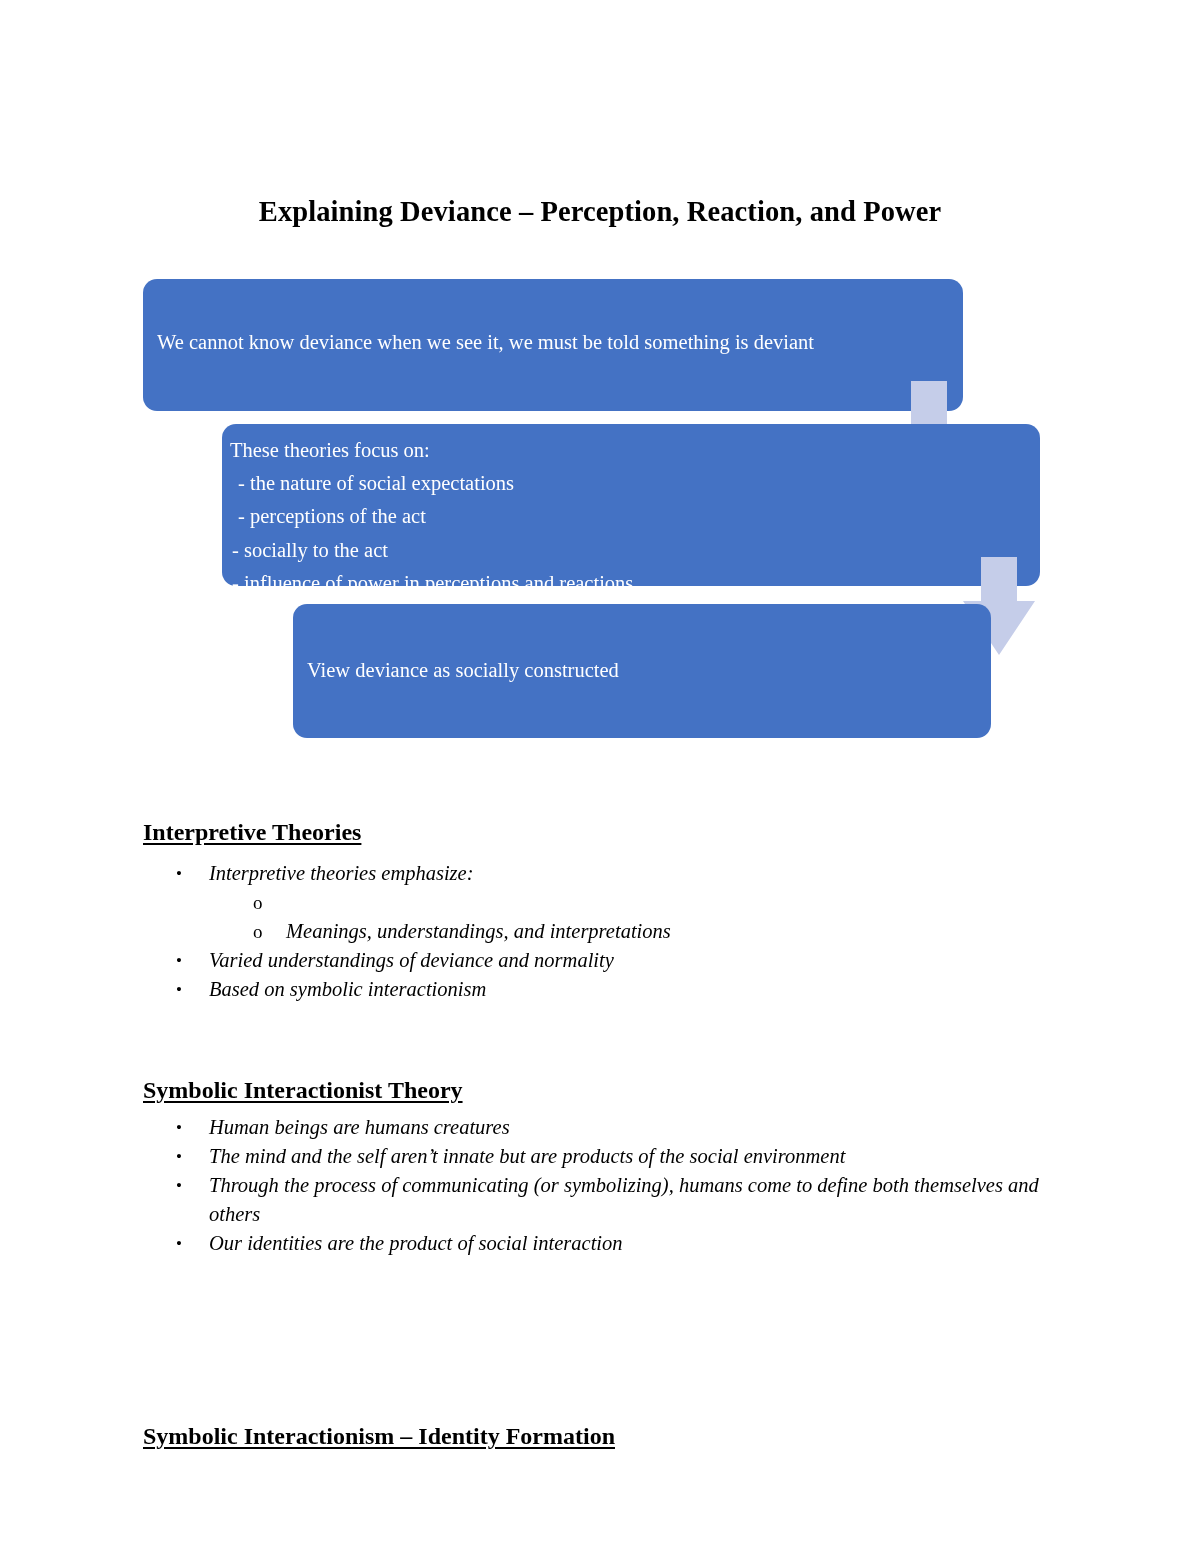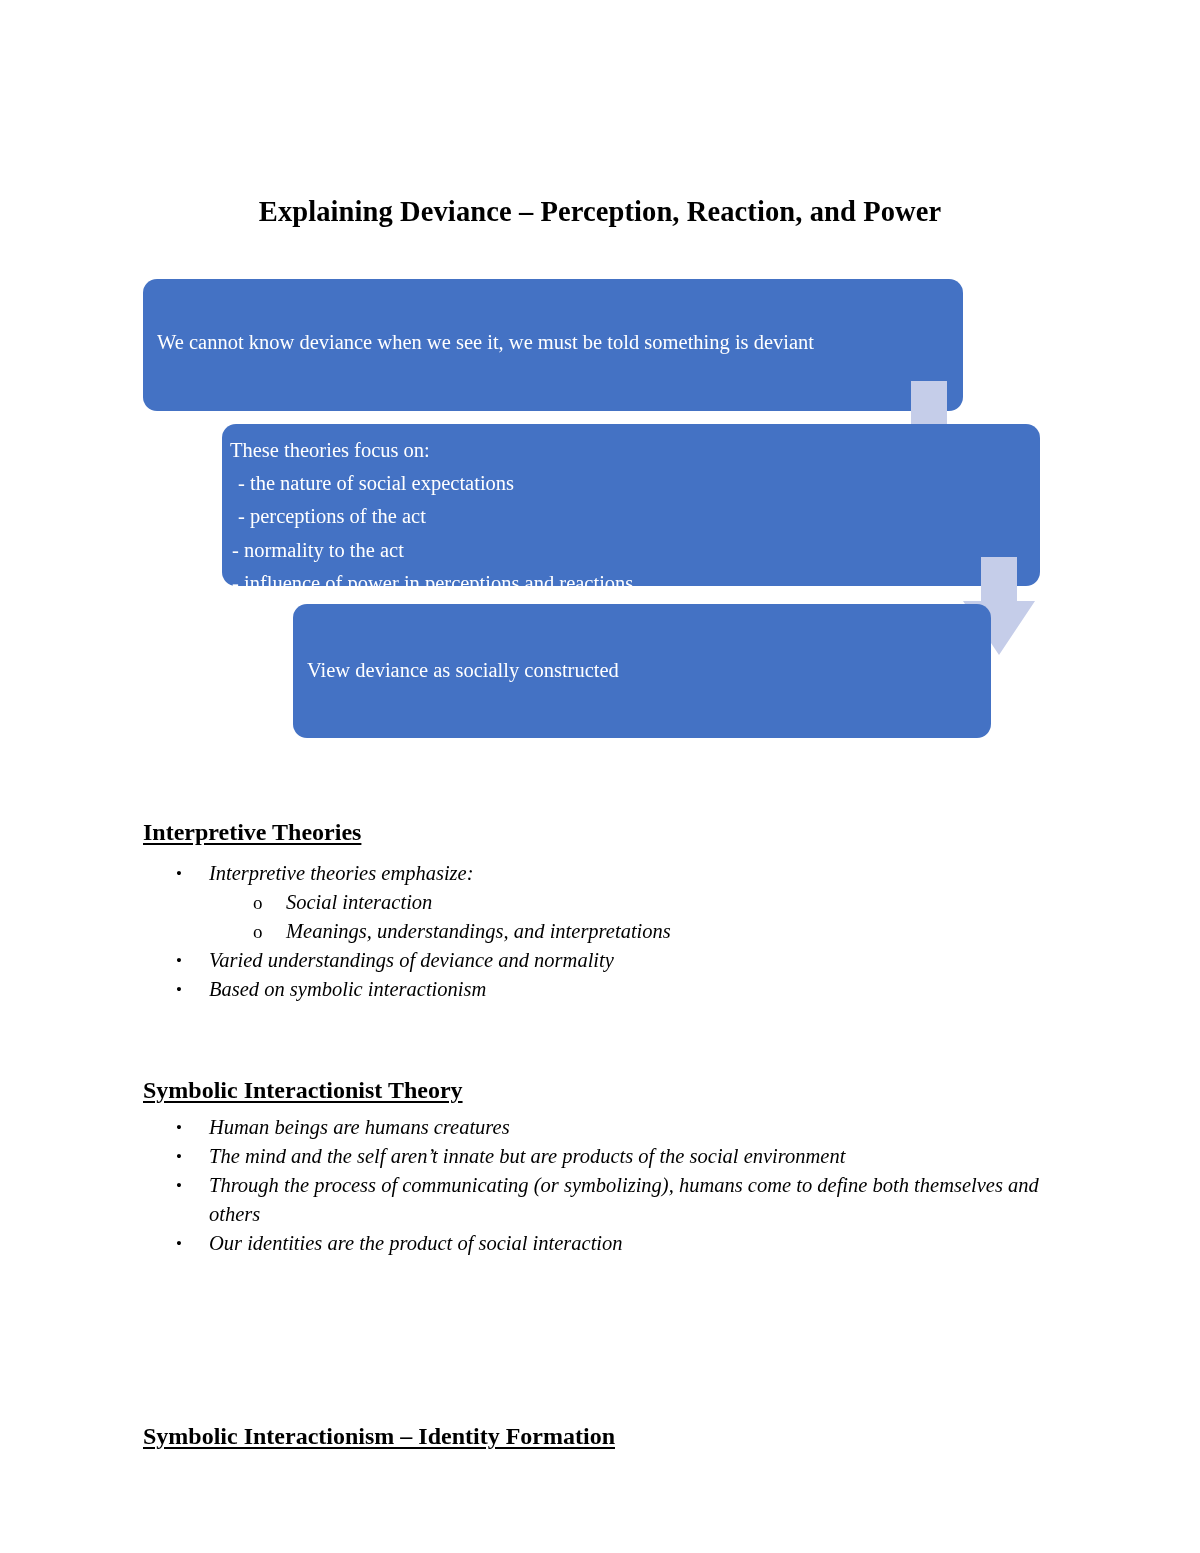--- a/index.html
+++ b/index.html
@@ -185,21 +185,21 @@
       <svg viewBox="0 0 72 98" preserveAspectRatio="none" aria-hidden="true">
         <polygon points="18,0 54,0 54,44 72,44 36,98 0,44 18,44" fill="#C5CDE9"></polygon>
       </svg>
     </div>
 
     <div class="flow-box" id="box-2">
       <div class="box-list">
         <div class="l0">These theories focus on:</div>
         <div class="l1"> - the nature of social expectations</div>
         <div class="l1"> - perceptions of the act</div>
-        <div class="l2">- normality to the act</div>
+        <div class="l2">- socially to the act</div>
         <div class="l2">- influence of power in perceptions and reactions</div>
       </div>
     </div>
 
     <div class="flow-arrow" id="arrow-2">
       <svg viewBox="0 0 72 98" preserveAspectRatio="none" aria-hidden="true">
         <polygon points="18,0 54,0 54,44 72,44 36,98 0,44 18,44" fill="#C5CDE9"></polygon>
       </svg>
     </div>
 
@@ -211,21 +211,20 @@
 
   <h2 class="section-heading" id="heading-interpretive">Interpretive Theories</h2>
 
   <div class="bullet-list" id="list-interpretive">
     <div class="bullet-row">
       <span class="marker disc">•</span>
       <span class="btext">Interpretive theories emphasize:</span>
     </div>
     <div class="bullet-row sub">
       <span class="marker">o</span>
-      <span class="btext">Social interaction</span>
     </div>
     <div class="bullet-row sub">
       <span class="marker">o</span>
       <span class="btext">Meanings, understandings, and interpretations</span>
     </div>
     <div class="bullet-row">
       <span class="marker disc">•</span>
       <span class="btext">Varied understandings of deviance and normality</span>
     </div>
     <div class="bullet-row">

